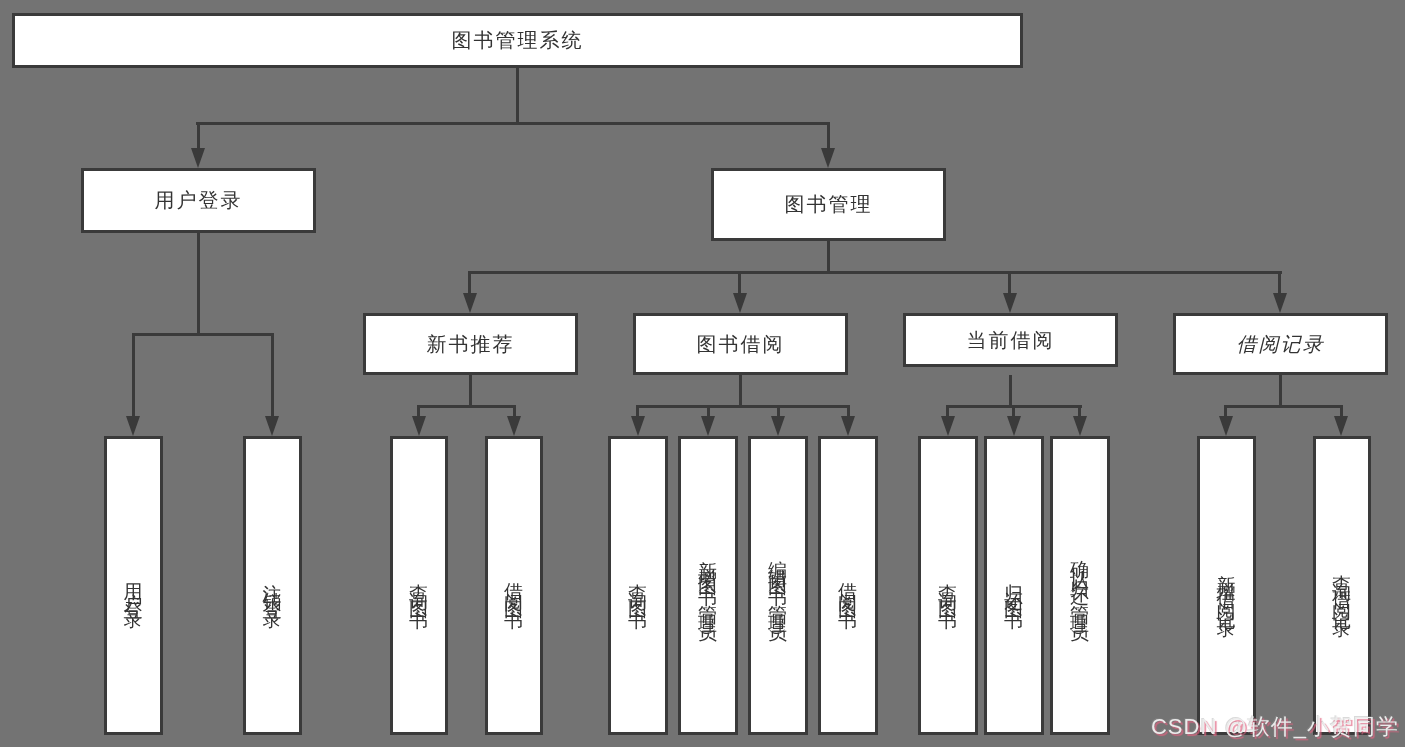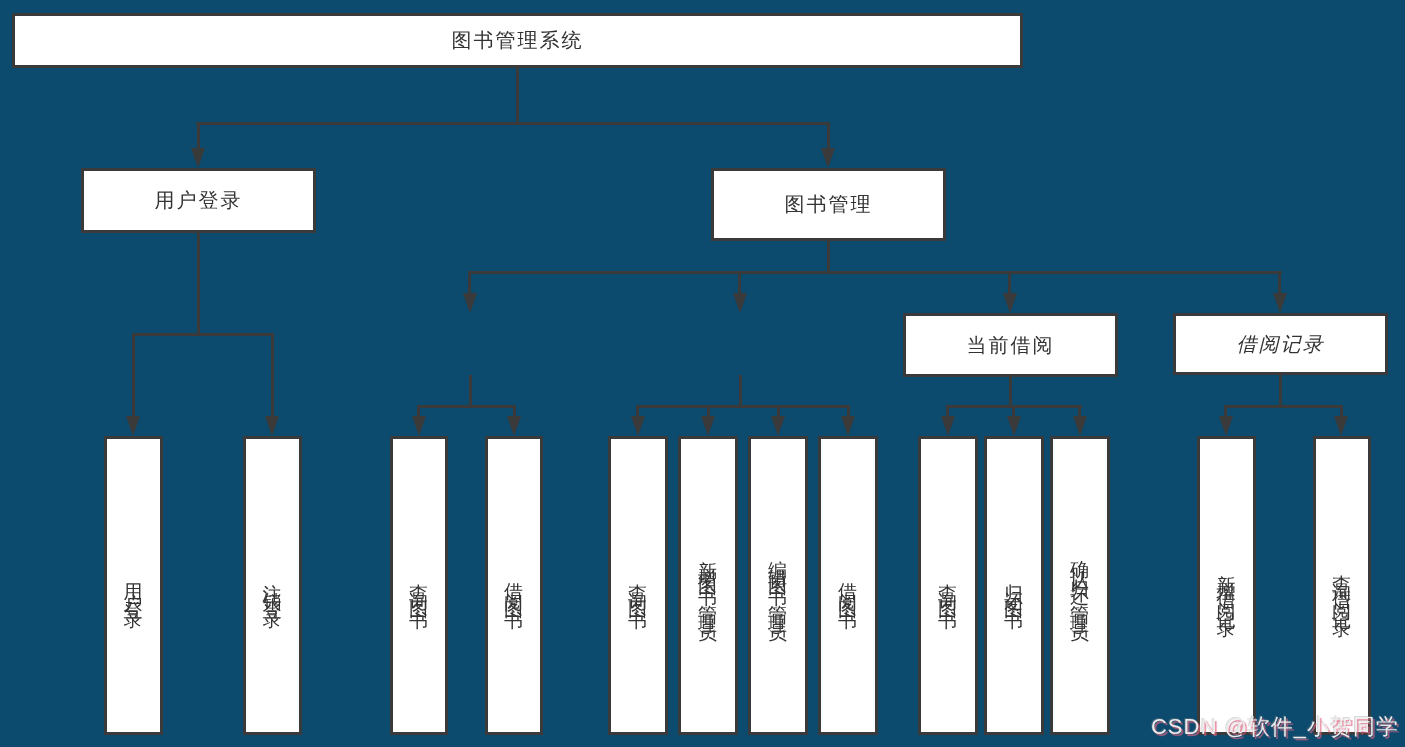--- a/index.html
+++ b/index.html
@@ -1,17 +1,17 @@
 <!DOCTYPE html>
 <html><head>
 <meta charset="utf-8">
 <style>
   html,body{margin:0;padding:0;background:#ffffff;}
   #canvas{
-    position:relative;width:1405px;height:747px;background:#0c4a6e;
+    position:relative;width:1405px;height:747px;background:#737373;
     font-family:"Liberation Sans",sans-serif;overflow:hidden;
   }
   .box{
     position:absolute;box-sizing:border-box;background:#ffffff;
     border:3px solid #3a3a3a;color:#333333;
     display:flex;align-items:center;justify-content:center;
     font-size:20px;letter-spacing:2px;z-index:2;
   }
   .vbox{font-size:19px;letter-spacing:0;}
   .vbox .vtext{
@@ -66,21 +66,27 @@
   <div class="hline" style="left:468px;top:271px;width:814px;"></div>
   <div class="vline" style="left:468px;top:271px;height:22px;"></div>
   <div class="arrow" style="left:463px;top:293px;"></div>
   <div class="vline" style="left:738px;top:271px;height:22px;"></div>
   <div class="arrow" style="left:733px;top:293px;"></div>
   <div class="vline" style="left:1008px;top:271px;height:22px;"></div>
   <div class="arrow" style="left:1003px;top:293px;"></div>
   <div class="vline" style="left:1278px;top:271px;height:22px;"></div>
   <div class="arrow" style="left:1273px;top:293px;"></div>
 
-  <div class="box" style="left:903px;top:313px;width:215px;height:64px;">
+  <div class="box" style="left:363px;top:313px;width:215px;height:62px;">
+    <span>新书推荐</span>
+  </div>
+  <div class="box" style="left:633px;top:313px;width:215px;height:62px;">
+    <span>图书借阅</span>
+  </div>
+  <div class="box" style="left:903px;top:313px;width:215px;height:54px;">
     <span>当前借阅</span>
   </div>
   <div class="box" style="left:1173px;top:313px;width:215px;height:62px;font-style:italic;">
     <span>借阅记录</span>
   </div>
 
   <div class="vline" style="left:469px;top:375px;height:33px;"></div>
   <div class="hline" style="left:417px;top:405px;width:99px;"></div>
   <div class="vline" style="left:417px;top:405px;height:12px;"></div>
   <div class="arrow" style="left:412px;top:416px;"></div>

